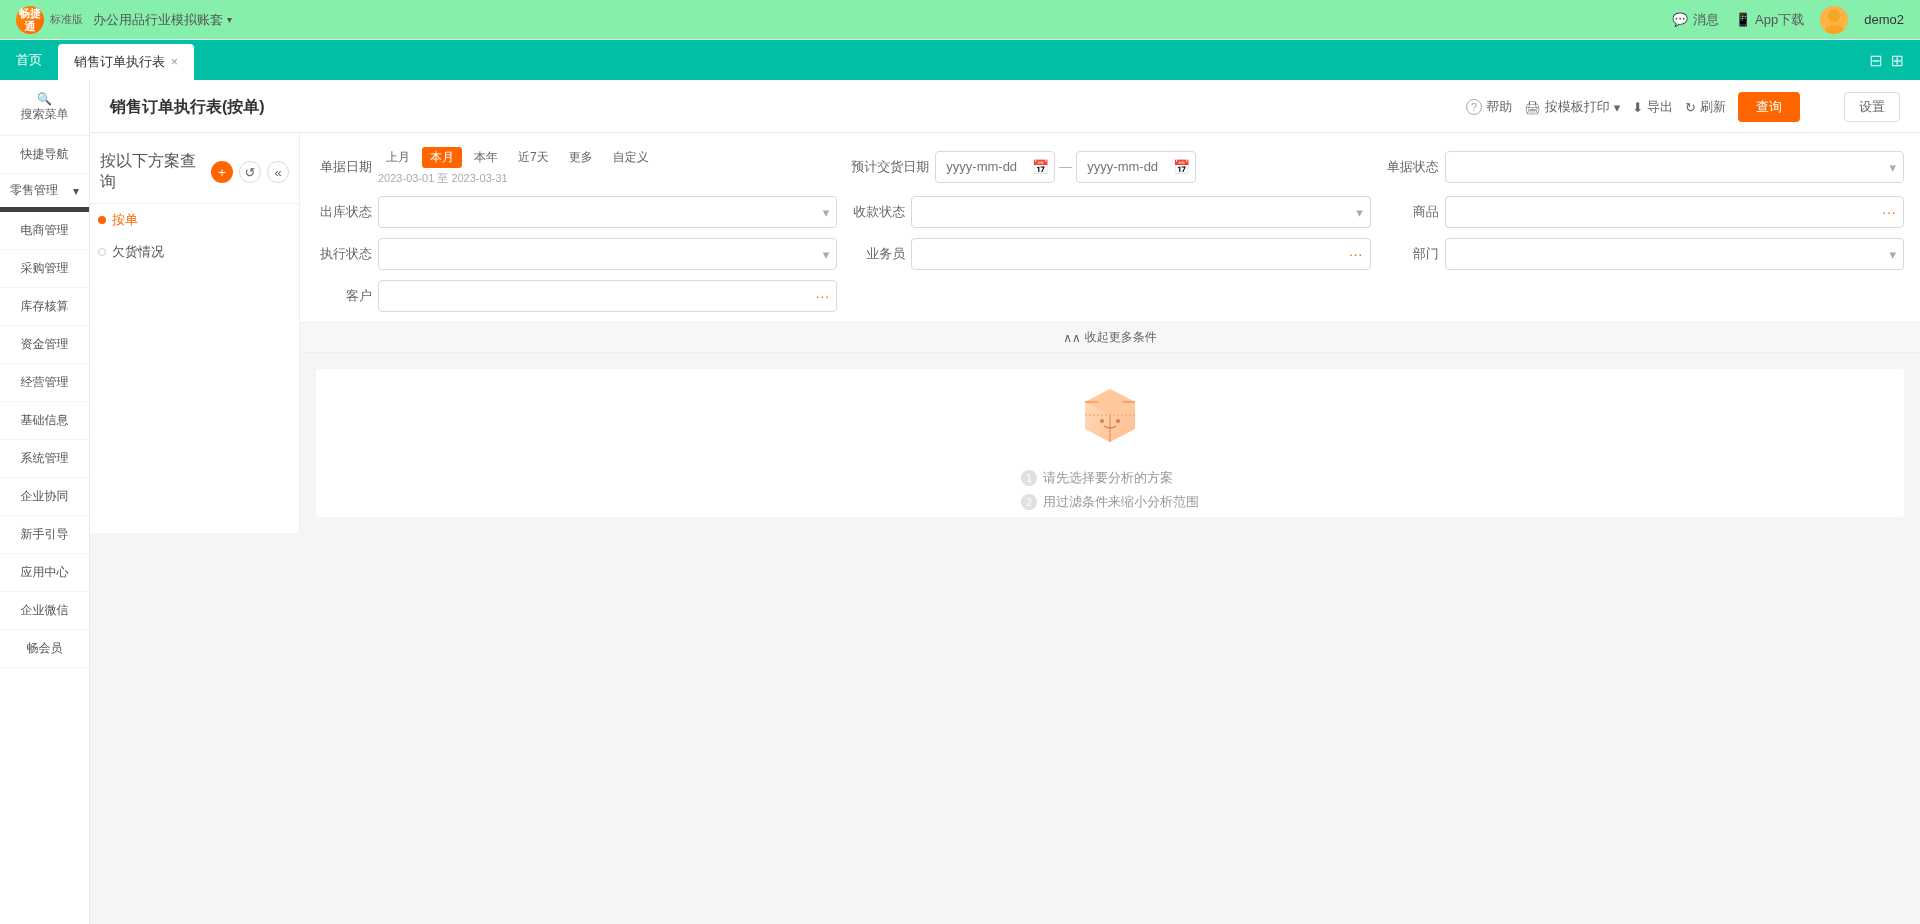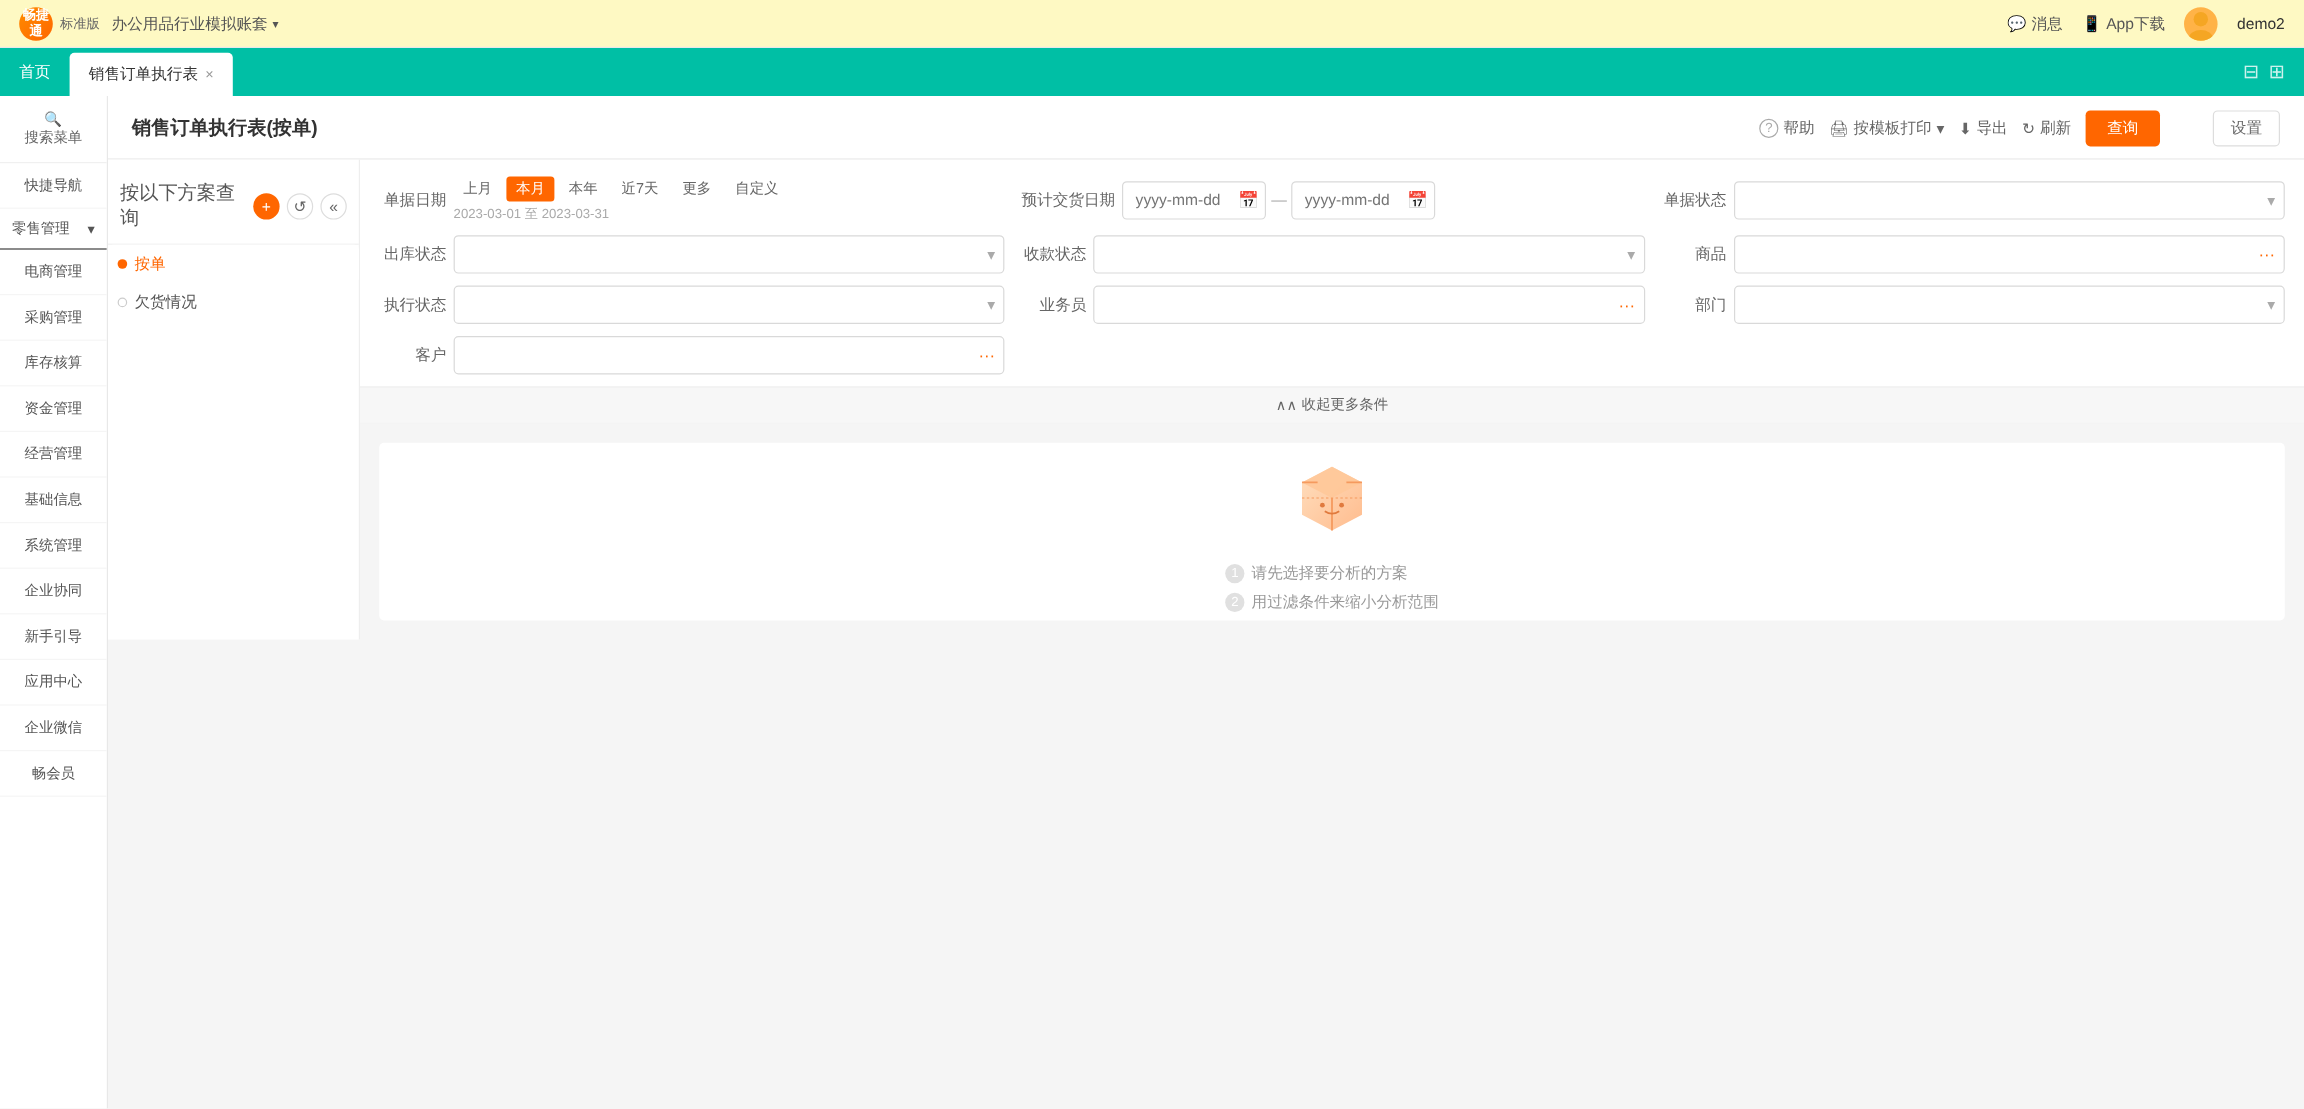--- a/index.html
+++ b/index.html
@@ -1,20 +1,20 @@
 <!DOCTYPE html>
 <html><head>
   <meta charset="utf-8">
   <style>
     * { box-sizing: border-box; margin: 0; padding: 0; }
     body { font-family: 'Microsoft YaHei', Arial, sans-serif; font-size: 13px; background: #f5f5f5; display: flex; flex-direction: column; height: 100vh; overflow: hidden; }
 
     
     .topbar {
-      background: #fef9c3;
+      background: #86efac;
       height: 40px;
       display: flex;
       align-items: center;
       padding: 0 16px;
       border-bottom: 1px solid #e8e8e8;
       justify-content: space-between;
       z-index: 100;
     }
     .topbar-left { display: flex; align-items: center; gap: 10px; }
     .logo-area { display: flex; align-items: center; gap: 6px; }
@@ -68,21 +68,21 @@
       border-bottom: 1px solid #f0f0f0;
     }
     .sidebar-search-btn {
       width: 100%;
       text-align: center;
       color: #666;
       font-size: 12px;
       cursor: pointer;
       padding: 4px 0;
     }
-    .sidebar-group { border-bottom: 1px solid #404040; }
+    .sidebar-group { border-bottom: 5px solid #404040; }
     .sidebar-group-header {
       display: flex;
       align-items: center;
       justify-content: space-between;
       padding: 8px 10px;
       cursor: pointer;
       font-size: 12px;
       color: #555;
     }
     .sidebar-sub-item {

